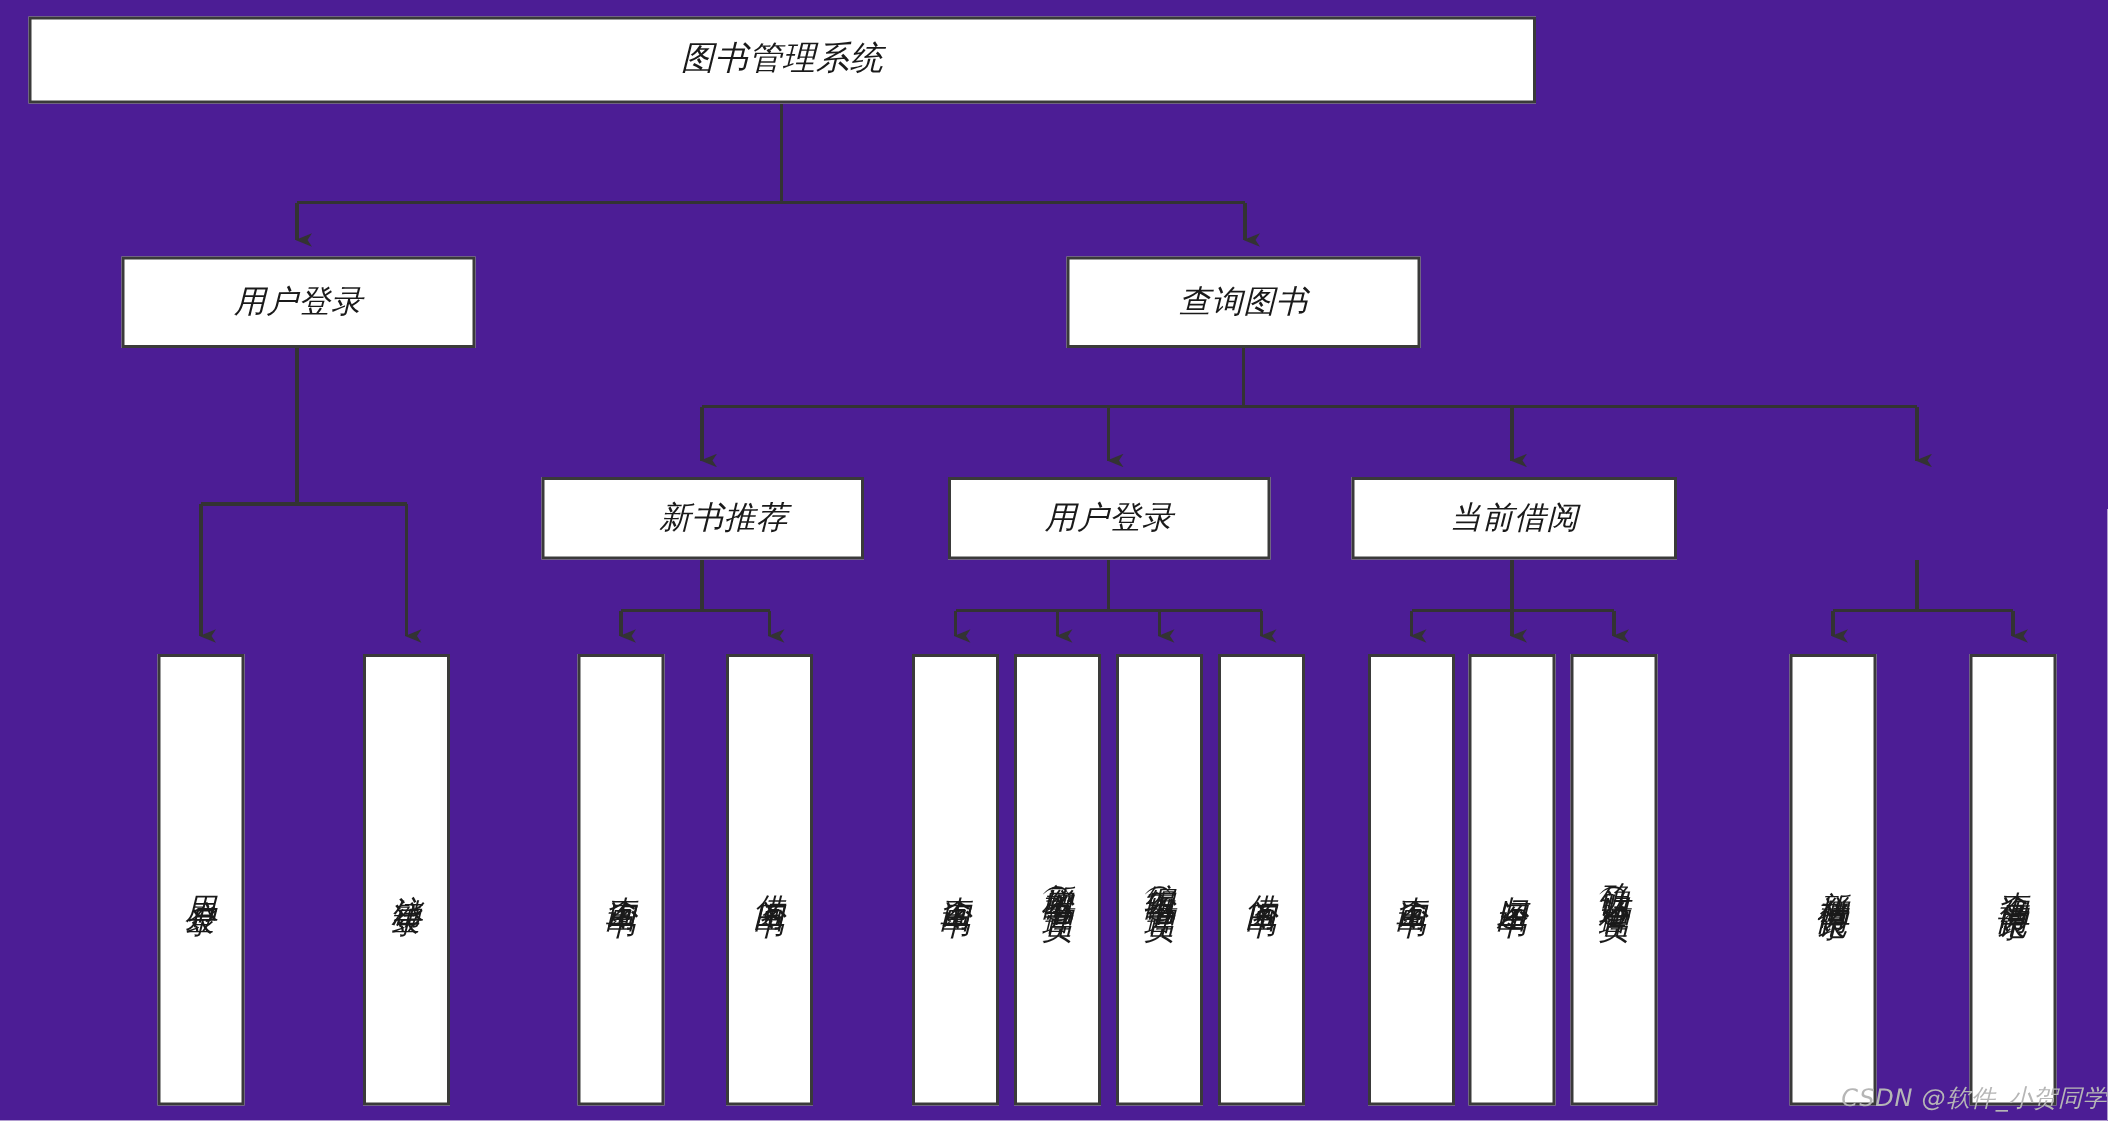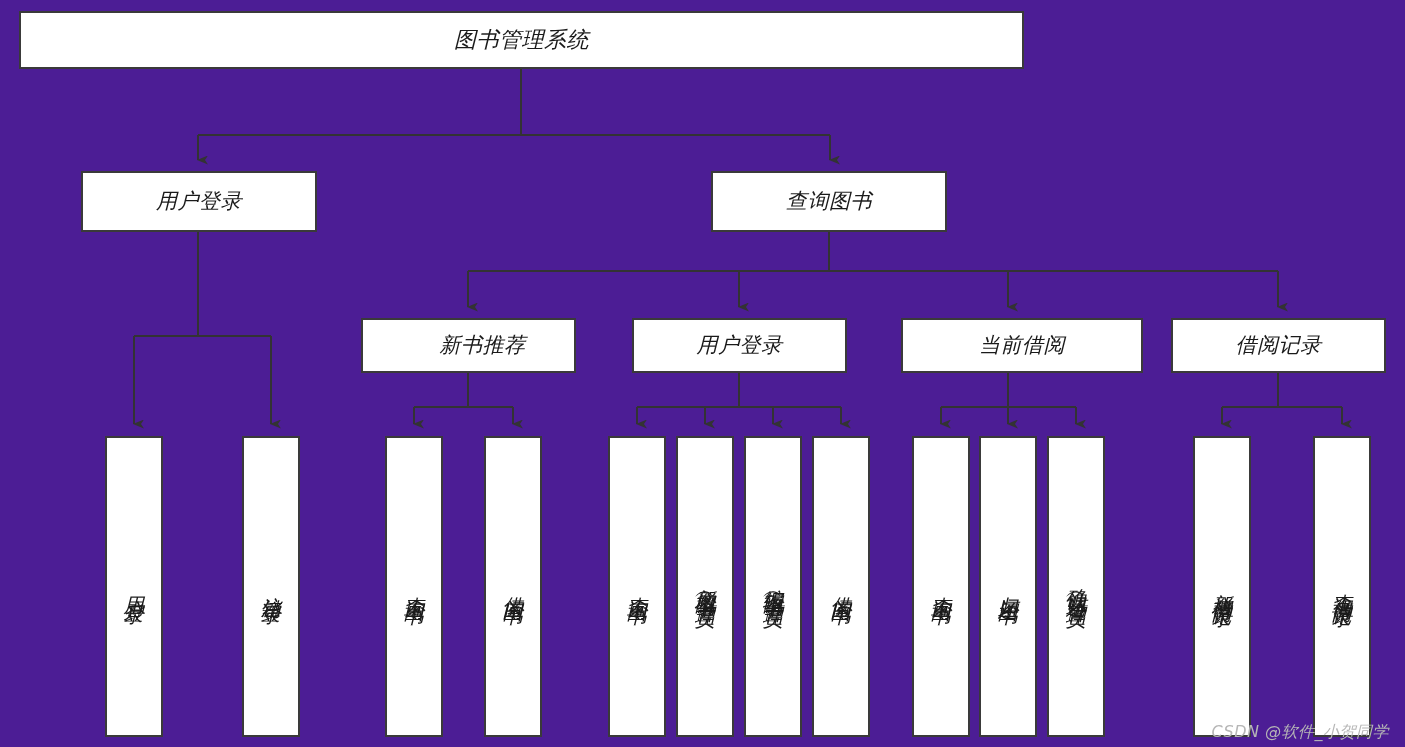--- a/index.html
+++ b/index.html
@@ -64,21 +64,21 @@
     writing-mode: vertical-rl;
     text-orientation: upright;
     font-size: 20px;
     letter-spacing: 3px;
     line-height: 1;
     max-height: 100%;
   }
   
   #watermark {
     position: absolute;
-    right: 16px;
+    right: 0;
     bottom: 4px;
     font-size: 16px;
     color: #b6b6b6;
     letter-spacing: 0.5px;
     z-index: 5;
     white-space: nowrap;
     font-family: "DejaVu Sans", "Liberation Sans", sans-serif;
   }
 </style>
 </head>
@@ -149,27 +149,24 @@
   </div>
 
   <div class="node horiz" style="left:361px; top:318px; width:215px; height:55px;padding-left:28px;">
     <span class="node-label">新书推荐</span>
   </div>
 
   <div class="node horiz" style="left:632px; top:318px; width:215px; height:55px;">
     <span class="node-label">用户登录</span>
   </div>
 
-  <div class="node horiz" style="left:901px; top:318px; width:242px; height:55px;text-align:center;">
+  <div class="node horiz" style="left:901px; top:318px; width:217px; height:55px;text-align:center;">
     <span class="node-label">当前借阅</span>
   </div>
 
-  <div class="node horiz" style="left:1171px; top:318px; width:215px; height:55px;">
-    <span class="node-label">借阅记录</span>
-  </div>
 
   <div class="node vert" style="left:105px; top:436px; width:58px; height:301px;">
     <span class="node-label">用户登录</span>
   </div>
 
   <div class="node vert" style="left:242px; top:436px; width:58px; height:301px;">
     <span class="node-label">注销登录</span>
   </div>
 
   <div class="node vert" style="left:385px; top:436px; width:58px; height:301px;">

